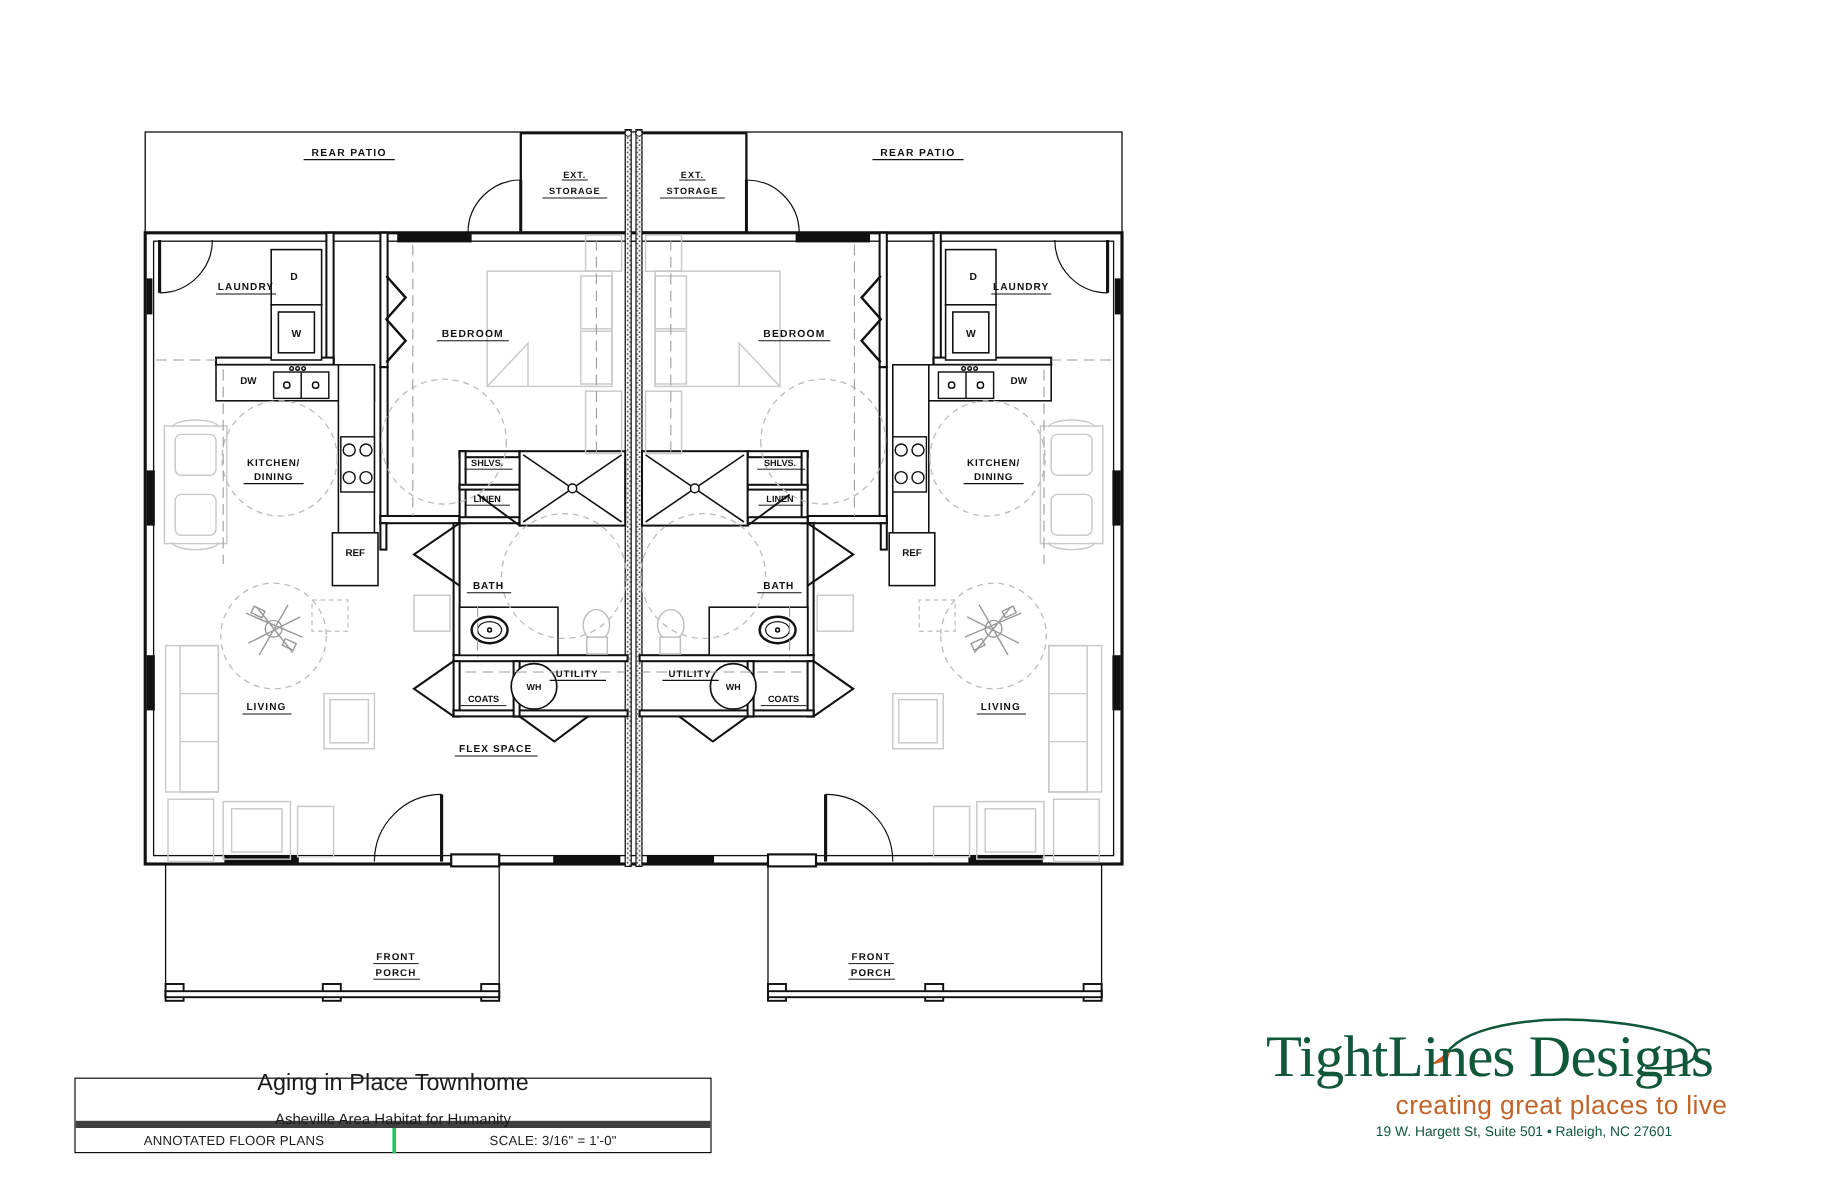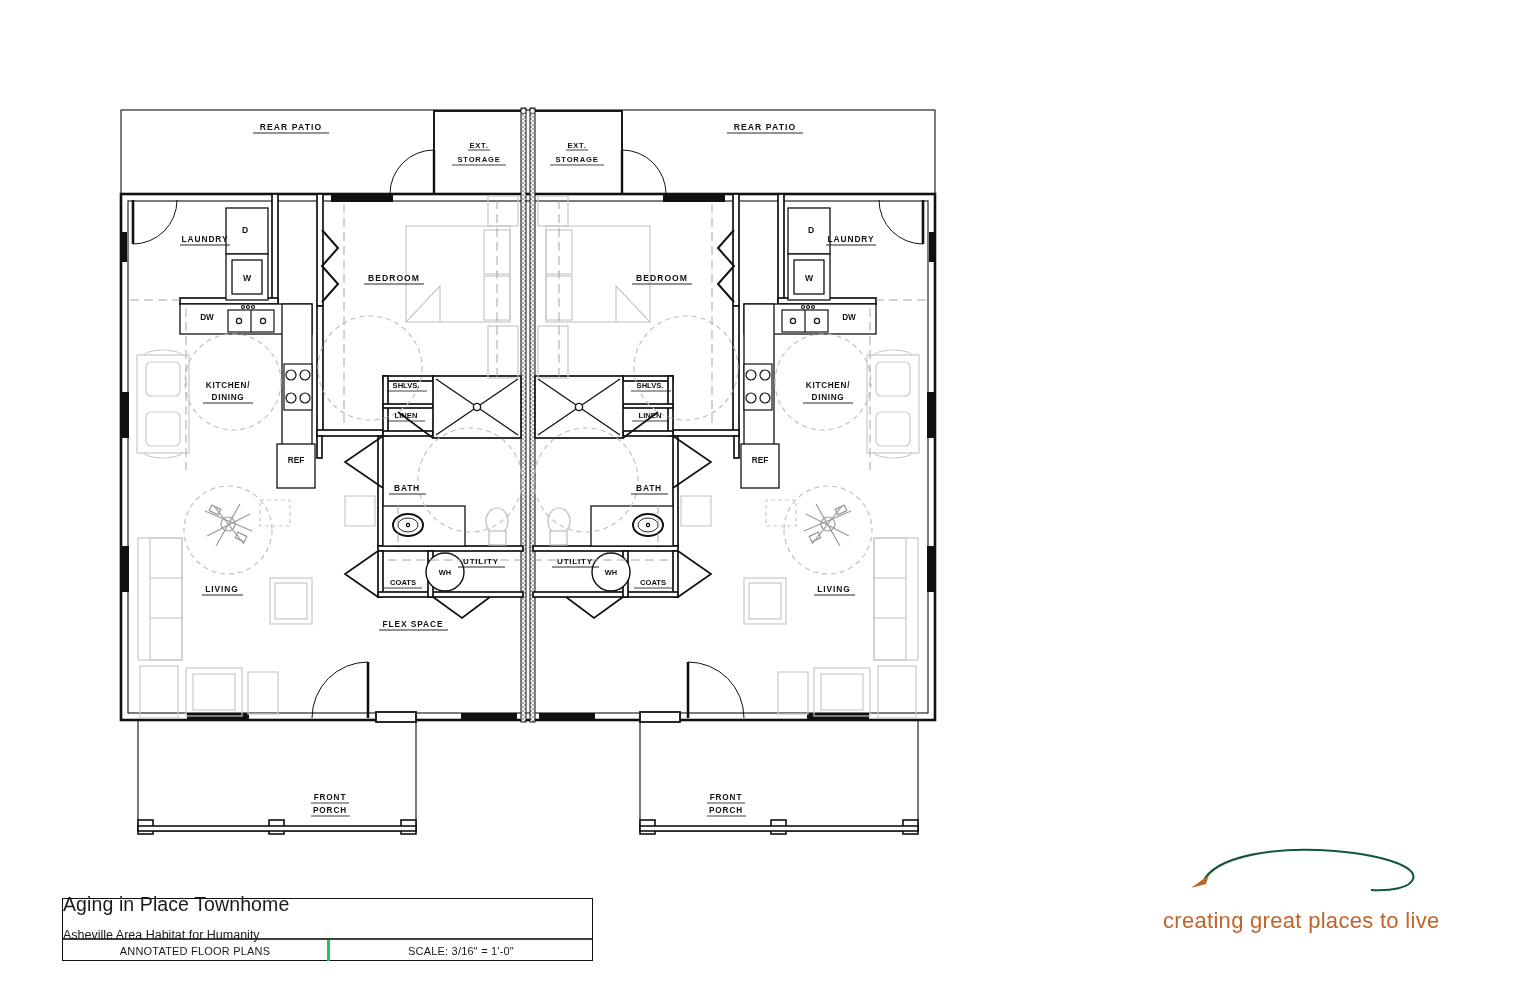--- a/index.html
+++ b/index.html
@@ -11,22 +11,22 @@
   #sheet{position:absolute;left:0;top:0;width:1536px;height:994px;}
 
   
   #plan{position:absolute;left:0;top:0;width:1536px;height:994px;}
 
   
   #title-block{
     position:absolute;left:62px;top:898px;width:531px;height:63px;
     border:1px solid #111;box-sizing:border-box;background:#fff;
   }
-  #tb-top{height:41px;border-bottom:2px solid #404040;box-sizing:border-box;
-          display:flex;flex-direction:column;align-items:flex-start;justify-content:center;}
+  #tb-top{height:41px;border-bottom:6px solid #404040;box-sizing:border-box;
+          display:flex;flex-direction:column;align-items:center;justify-content:center;}
   #tb-title{font-size:19.5px;color:#1a1a1a;letter-spacing:.1px;line-height:1.05;}
   #tb-sub{font-size:12.5px;color:#1a1a1a;line-height:1.2;margin-top:13px;}
   #tb-bot{height:21px;display:flex;}
   #tb-sheet{flex:0 0 267px;border-right:3px solid #22c55e;box-sizing:border-box;
             display:flex;align-items:center;justify-content:center;
             font-size:11px;color:#1a1a1a;letter-spacing:.2px;}
   #tb-scale{flex:1;display:flex;align-items:center;justify-content:center;
             font-size:11px;color:#1a1a1a;letter-spacing:.2px;}
 
   
@@ -519,19 +519,21 @@
       <div id="tb-scale">SCALE: 3/16" = 1'-0"</div>
     </div>
   </div>
 
   <div id="logo-block">
     <div id="logo-mark">
       <svg id="logo-swoosh" viewBox="0 0 260 44">
         <path d="M18,34 C30,8 90,-2 150,3 C205,8 232,20 228,31 C225,40 206,43 186,42" fill="none" stroke="#11583b" stroke-width="2.1"></path>
         <path d="M6,40 L24,27 L21,36 Z" fill="#c1642a"></path>
       </svg>
+      <div id="logo-word"><span class="lite">Tight</span><span>Lines</span>&nbsp;<span>Designs</span></div>
       <div id="logo-tag">creating great places to live</div>
     </div>
     <div id="logo-contact">
+      <div class="contact-line">19 W. Hargett St, Suite 501 • Raleigh, NC 27601</div>
     </div>
   </div>
 
 </div>
 
 </body></html>

